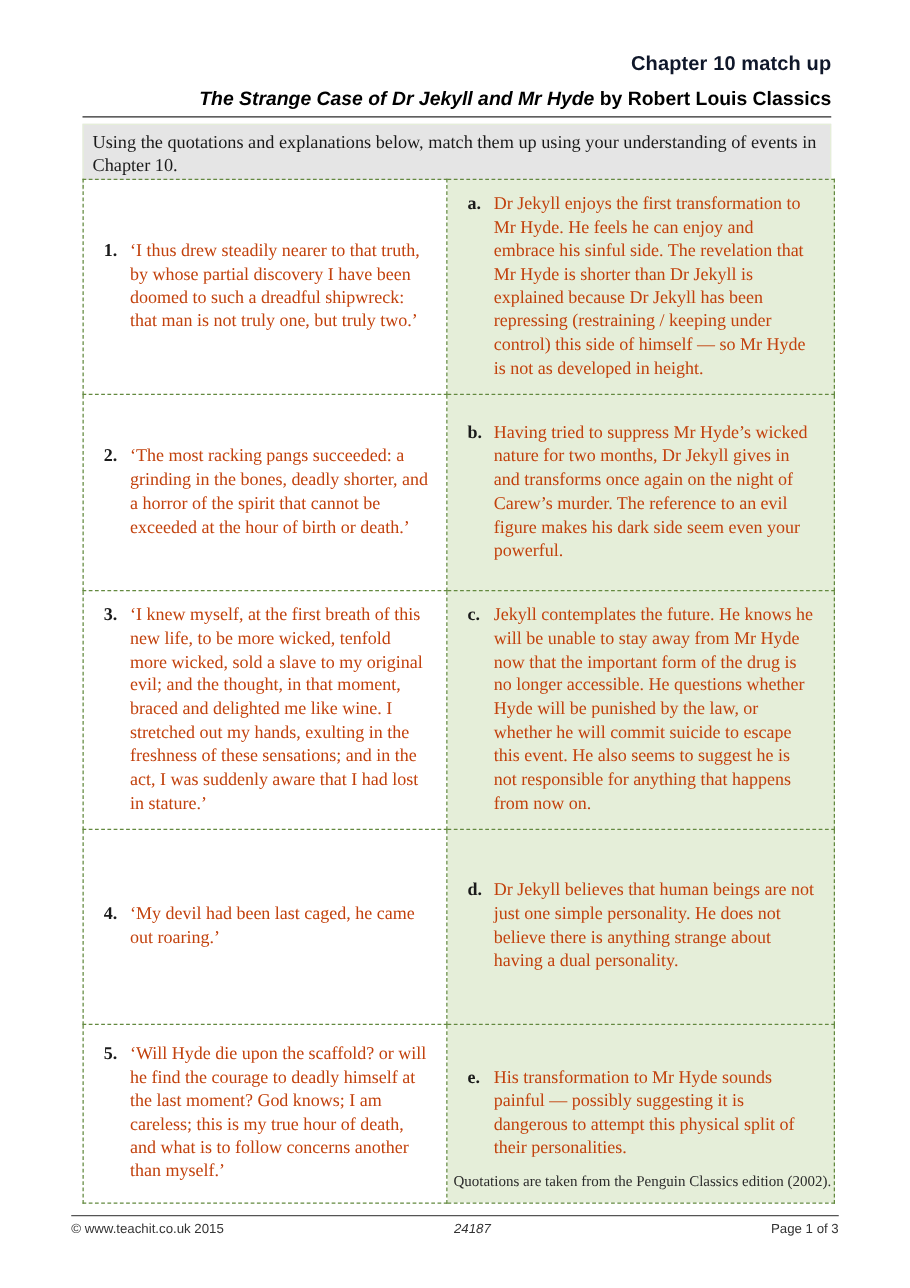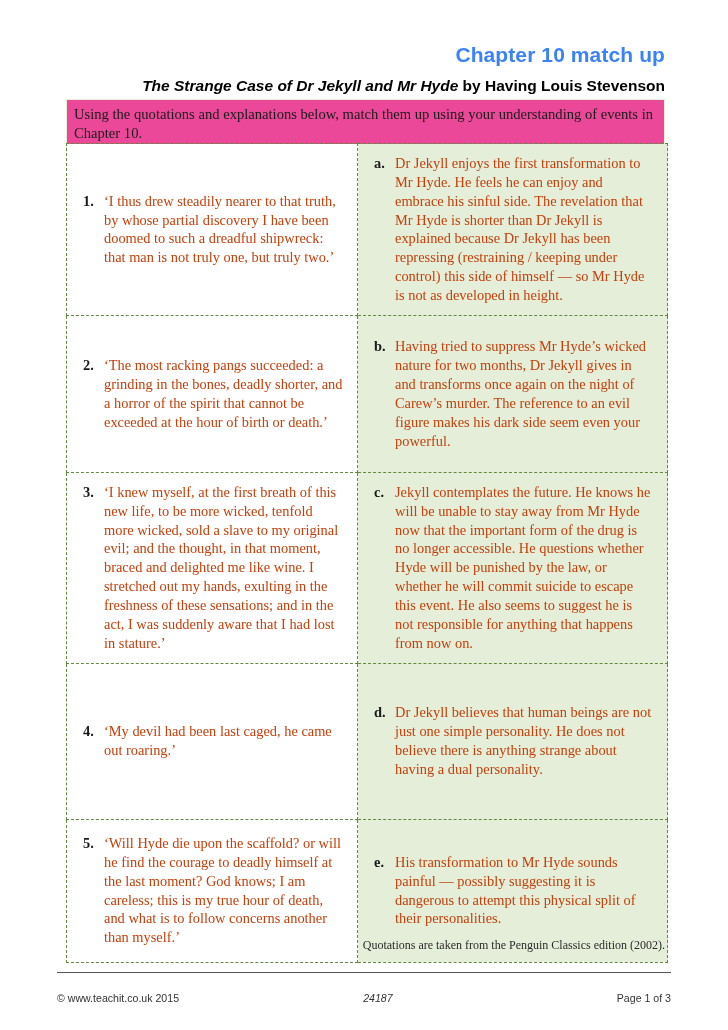--- a/index.html
+++ b/index.html
@@ -26,24 +26,24 @@
 
   
   .header-block {
     position: absolute;
     left: 66px;
     top: 42px;
     width: 599px;
   }
   .doc-title {
     font-family: "Liberation Sans", sans-serif;
-    font-size: 21px;
+    font-size: 16px;
     font-weight: 700;
     text-align: right;
-    color: #3b82f6;
+    color: #0f172a;
     letter-spacing: 0.1px;
     line-height: 1.2;
   }
   .subtitle-row {
     margin-top: 9px;
     text-align: right;
     font-family: "Liberation Sans", sans-serif;
     font-size: 15.5px;
     font-weight: 700;
     color: #000000;
@@ -58,21 +58,21 @@
     font-style: normal;
   }
 
   
   .instructions {
     position: absolute;
     left: 66px;
     top: 99px;
     width: 599px;
     box-sizing: border-box;
-    background: #ec4899;
+    background: #e5e5e5;
     border: 1px solid #e5eed9;
     padding: 5px 7px 7px 7px;
     font-family: "Liberation Serif", serif;
     font-size: 14.6px;
     line-height: 1.33;
     color: #1a1a1a;
   }
 
   
   .matchup {
@@ -139,39 +139,39 @@
     line-height: 1.2;
   }
 
   
   .footer {
     position: absolute;
     left: 57px;
     top: 972px;
     width: 614px;
     border-top: 1.3px solid #555555;
-    padding-top: 19px;
+    padding-top: 4px;
     display: flex;
     justify-content: space-between;
     align-items: baseline;
     font-family: "Liberation Sans", sans-serif;
     font-size: 10.6px;
     color: #333333;
   }
   .footer-mid { margin-left: -40px; font-style: italic; }
 </style>
 </head>
 <body>
 
 <div class="page">
 
   <div class="header-block">
     <div class="doc-title">Chapter 10 match up</div>
     <div class="subtitle-row">
-      <span class="subtitle-italic">The Strange Case of Dr Jekyll and Mr Hyde</span><span class="subtitle-plain"> by Having Louis Stevenson</span>
+      <span class="subtitle-italic">The Strange Case of Dr Jekyll and Mr Hyde</span><span class="subtitle-plain"> by Robert Louis Classics</span>
     </div>
   </div>
 
   <div class="instructions">Using the quotations and explanations below, match them up using your understanding of events in Chapter 10.</div>
 
   <table class="matchup">
     <tbody>
       <tr class="r1">
         <td class="col-quote">
           <div class="cell-inner">

